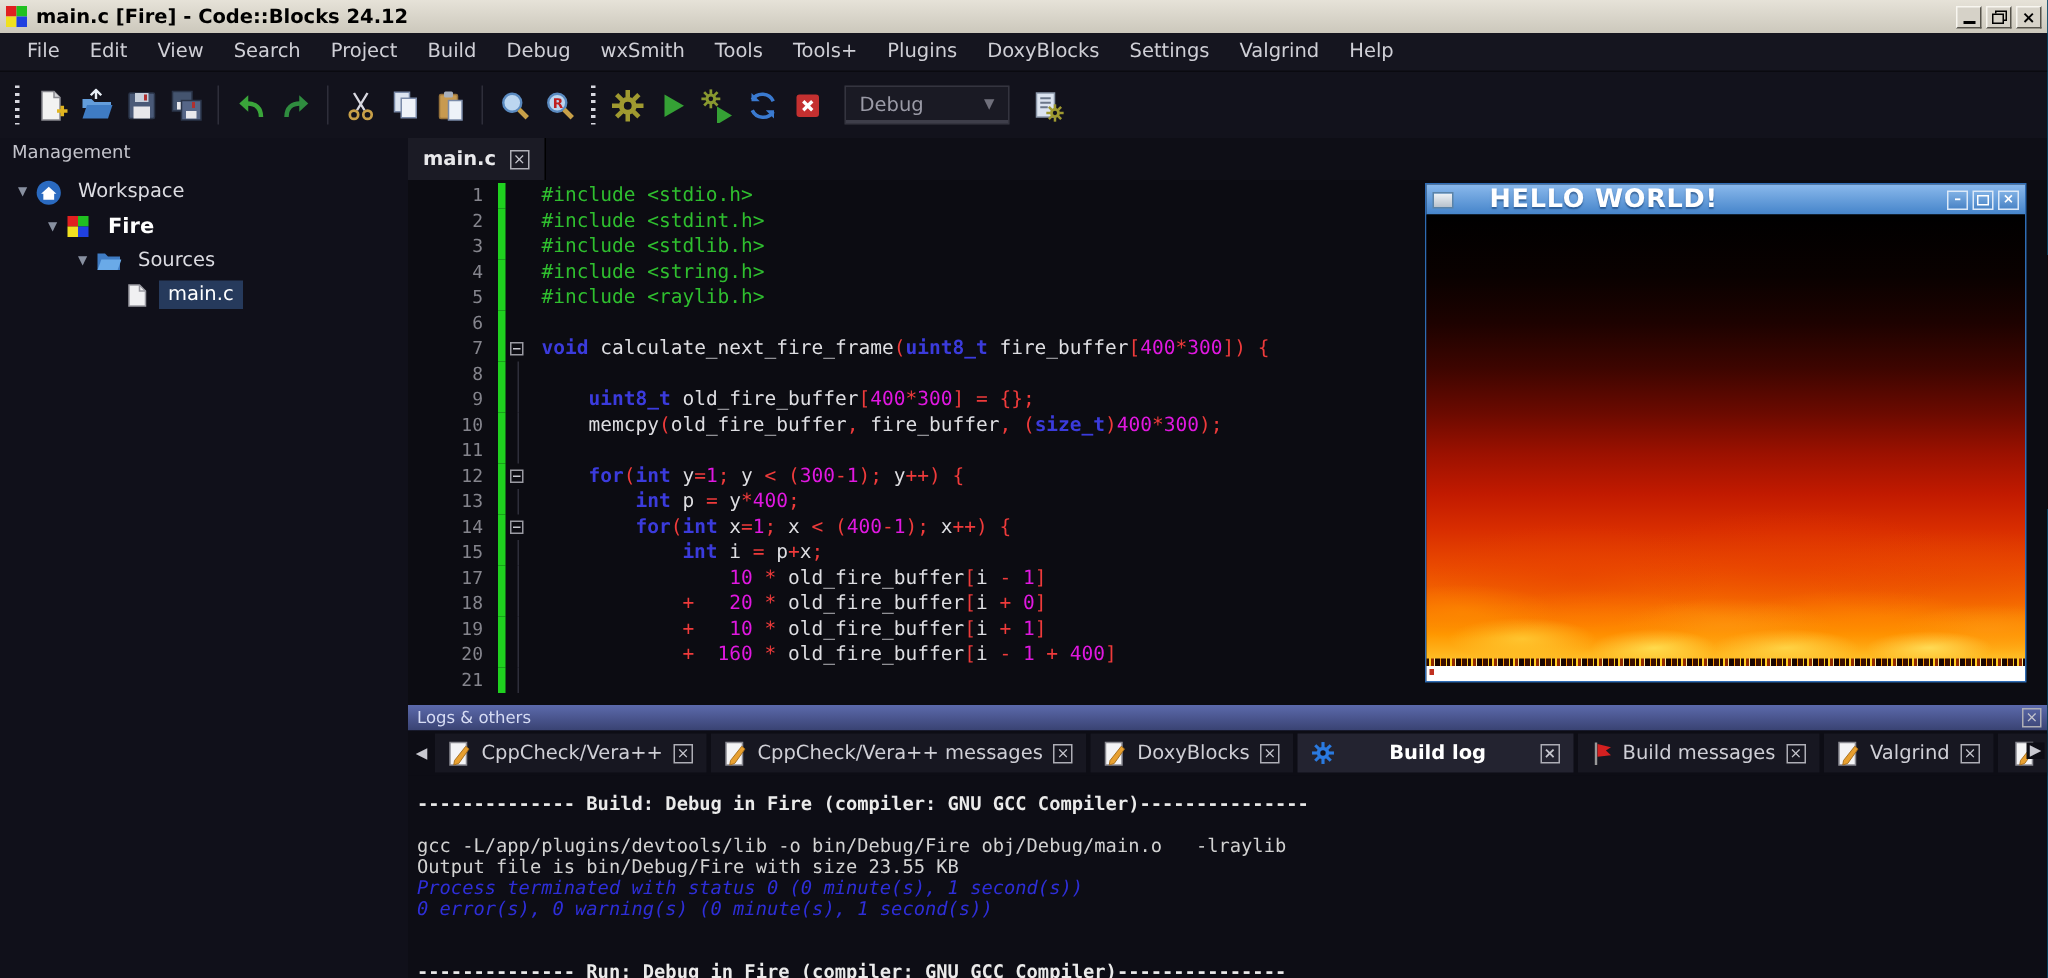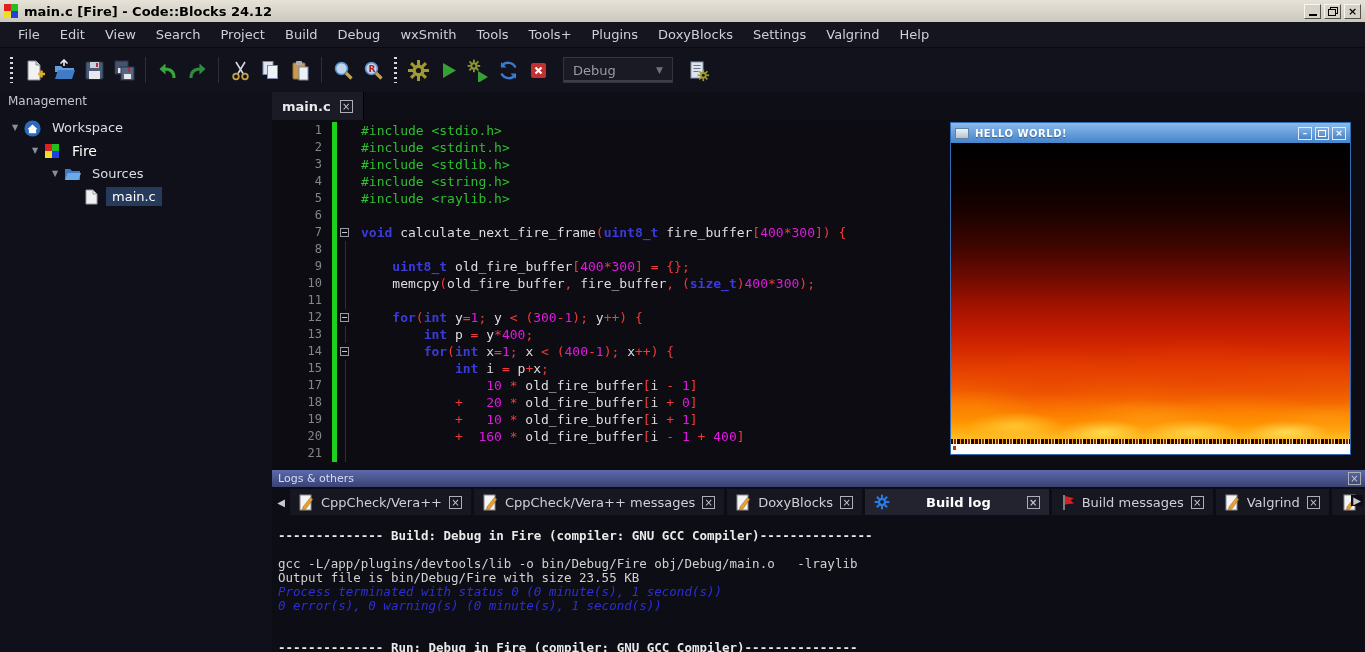--- a/index.html
+++ b/index.html
@@ -38,21 +38,21 @@
   .left-panel{position:absolute;left:0;top:92px;width:312px;height:560px;background:#10101a;border-right:1px solid #232330;box-sizing:border-box;}
   .panel-head{height:18px;display:flex;align-items:center;padding:0 8px;color:#c4c4cc;font-size:12px;}
   .xbox{width:13px;height:13px;border:1px solid #aeaeb6;color:#c6c6ce;font-size:10px;line-height:11px;text-align:center;box-sizing:border-box;cursor:default;}
   .panel-head .xbox{margin-left:auto;}
   .tree{margin-top:6px;}
   .trow{display:flex;align-items:center;height:23px;font-size:13px;color:#dcdce2;cursor:default;}
   .texp{width:18px;font-size:8px;color:#8890a0;text-align:center;}
   .tico{width:16px;height:16px;margin-right:6px;flex:none;}
   .tlabel{padding:2px 6px;}
   .tlabel.sel{background:#263a5c;color:#fff;}
-  .tlabel.bold{font-weight:normal;color:#fff;font-size:14px;}
+  .tlabel.bold{font-weight:bold;color:#fff;font-size:14px;}
 
   
   .edit-tabs{position:absolute;left:272px;top:92px;width:1093px;height:28px;background:#0e0e16;display:flex;align-items:flex-end;}
   .etab{display:flex;align-items:center;gap:9px;background:#1b1b25;padding:5px 10px;height:28px;box-sizing:border-box;border-right:1px solid #000;}
   .etab .lbl{font-size:13px;font-weight:bold;color:#e9e9ec;}
   .editor{position:absolute;left:272px;top:120px;width:1093px;height:350px;background:#0c0c12;overflow:hidden;
           font-family:"DejaVu Sans Mono",monospace;font-size:13px;}
   .eline{display:flex;height:17px;line-height:17px;}
   .ln{width:50px;text-align:right;padding-right:10px;color:#85858d;font-size:12px;flex:none;}
   .chg{width:5px;background:#1fd11f;flex:none;}
@@ -79,21 +79,21 @@
   .ltab.partial{width:52px;overflow:hidden;padding-right:0;justify-content:center;}
   .log-content{padding:12px 6px 0 6px;font-family:"DejaVu Sans Mono",monospace;font-size:12.5px;}
   .logline{height:14px;line-height:14px;white-space:pre;color:#d2d2d2;}
   .logline.bold{color:#eaeaea;font-weight:bold;}
   .logline.blue{color:#2e2ed8;font-style:italic;}
 
   
   .hello{position:absolute;left:950px;top:122px;width:401px;border:1px solid #2f6cb4;background:#000;box-sizing:border-box;z-index:50;}
   .hello-title{height:20px;background:linear-gradient(180deg,#8ab9ec,#4584ca);display:flex;align-items:center;padding:0 4px;}
   .hello-ico{width:14px;height:11px;background:linear-gradient(180deg,#eef2f6,#b8c2cc);border:1px solid #5a83a8;box-sizing:border-box;}
-  .hello-txt{color:#fff;font-weight:bold;font-size:10px;letter-spacing:.5px;margin-left:6px;text-shadow:0 1px 1px rgba(0,40,90,.5);}
+  .hello-txt{color:#fff;font-weight:bold;font-size:17px;letter-spacing:.5px;margin-left:24px;text-shadow:0 1px 1px rgba(0,40,90,.5);}
   .hbtns{margin-left:auto;display:flex;gap:3px;}
   .hbtn{width:14px;height:13px;background:linear-gradient(180deg,#7fb0e4,#4a84c6);border:1px solid #dce9f8;box-sizing:border-box;
         display:flex;align-items:center;justify-content:center;color:#fff;font-size:9px;font-weight:bold;line-height:9px;}
   .hb-sq{width:6px;height:5px;border:1px solid #fff;}
   .fire{position:relative;height:301px;background:
     radial-gradient(90px 26px at 6% 88%, rgba(255,140,0,.55), transparent 70%),
     radial-gradient(70px 20px at 16% 94%, rgba(255,210,60,.75), transparent 70%),
     radial-gradient(110px 30px at 28% 90%, rgba(255,120,0,.5), transparent 70%),
     radial-gradient(60px 18px at 38% 96%, rgba(255,230,90,.8), transparent 70%),
     radial-gradient(100px 26px at 50% 91%, rgba(255,150,20,.55), transparent 70%),

